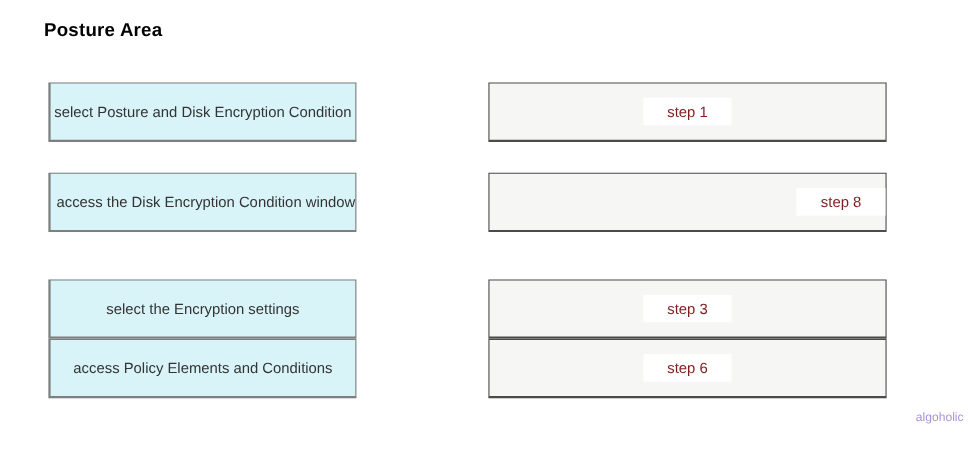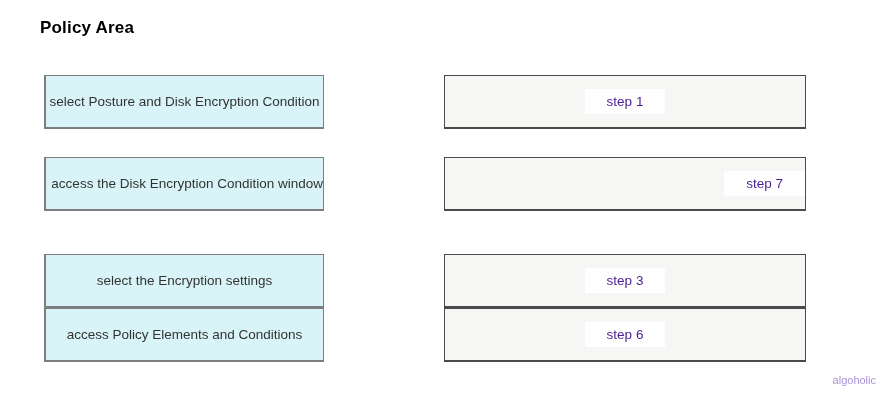--- a/index.html
+++ b/index.html
@@ -47,21 +47,21 @@
     width: 362px;
     height: 54px;
     background: #f6f6f5;
     border: 1px solid #4b4b4b;
     border-bottom-width: 2px;
     box-sizing: border-box;
     display: flex;
     align-items: center;
     justify-content: center;
     font-size: 13.5px;
-    color: #4c1d95;
+    color: #7f1d1d;
   }
   .target-box .step-label {
     background: #ffffff;
     padding: 5px 22px;
   }
   .row-1 { top: 75px; }
   .row-2 { top: 157px; justify-content: flex-end; }
   .row-3 { top: 240px; margin-top: 14px; }
   .row-4 { top: 308px; }
   .watermark {
@@ -71,40 +71,40 @@
     font-size: 11px;
     color: #a893d8;
     margin-left: 43px;
   }
 </style>
 </head>
 <body>
 
 <div class="canvas">
 
-  <div class="title">Policy Area</div>
+  <div class="title">Posture Area</div>
 
   <div class="option-box row-1">
     <span>select Posture and Disk Encryption Condition</span>
   </div>
   <div class="option-box row-2">
     <span>access the Disk Encryption Condition window</span>
   </div>
   <div class="option-box row-3">
     <span>select the Encryption settings</span>
   </div>
   <div class="option-box row-4">
     <span>access Policy Elements and Conditions</span>
   </div>
 
   <div class="target-box row-1">
     <span class="step-label">step 1</span>
   </div>
   <div class="target-box row-2">
-    <span class="step-label">step 7</span>
+    <span class="step-label">step 8</span>
   </div>
   <div class="target-box row-3">
     <span class="step-label">step 3</span>
   </div>
   <div class="target-box row-4">
     <span class="step-label">step 6</span>
   </div>
 
   <div class="watermark">algoholic</div>
 

